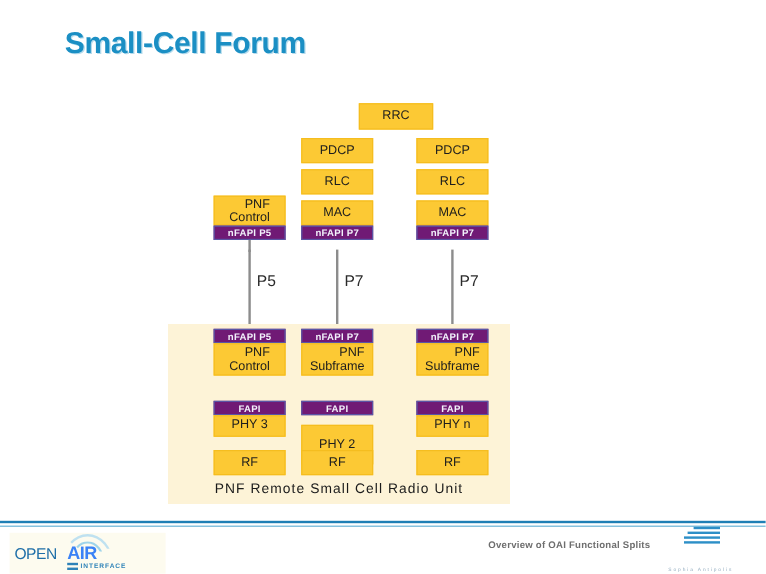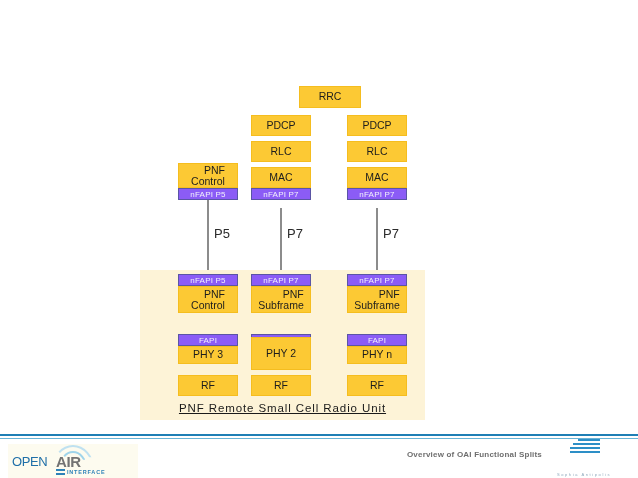--- a/index.html
+++ b/index.html
@@ -62,49 +62,49 @@
   .panel-caption {
     position: absolute;
     width: 100%;
     text-align: center;
     font-size: 11.5px;
     color: #1a1a1a;
     letter-spacing: 0.9px;
     white-space: nowrap;
   }
   #caption-vnf { top: 5px; left: 0; }
-  #caption-pnf { bottom: 6px; left: 0; text-decoration: underline; }
+  #caption-pnf { bottom: 6px; left: 0; }
 
   
   .blk {
     position: absolute;
     background: #fcc934;
     border: 1px solid #f5bd1f;
     box-sizing: border-box;
     display: flex;
     align-items: center;
     justify-content: center;
     text-align: right;
     font-size: 10.5px;
     color: #1d1d1d;
     line-height: 11.5px;
     white-space: pre-line;
   }
   .blk.two-line { line-height: 11px; }
 
   .ifbar {
     position: absolute;
-    background: #8b5cf6;
+    background: #701a75;
     border: 1px solid #5a55a5;
     box-sizing: border-box;
     display: flex;
     align-items: center;
     justify-content: center;
     font-size: 8px;
-    font-weight: normal;
+    font-weight: bold;
     color: #f2f1fb;
     letter-spacing: 0.2px;
     white-space: nowrap;
   }
   .plabel {
     position: absolute;
     font-size: 13px;
     color: #2b2b2b;
     white-space: nowrap;
     text-align: center;
@@ -165,21 +165,21 @@
     font-weight: normal;
     color: #1f6fa8;
     letter-spacing: -0.4px;
   }
   #oai-air {
     position: absolute;
     left: 48px;
     top: 9px;
     font-size: 15px;
     font-weight: bold;
-    color: #737373;
+    color: #3b82f6;
     letter-spacing: -0.4px;
   }
   #oai-sub {
     position: absolute;
     left: 50px;
     top: 25px;
     font-size: 5.5px;
     font-weight: bold;
     color: #2e82b8;
     letter-spacing: 0.8px;
@@ -255,20 +255,21 @@
     background: #2d8fc7;
     height: 2.4px;
     right: 0;
   }
 </style>
 </head>
 <body>
 
 <div id="slide">
 
+  <div class="slide-title">Small-Cell Forum</div>
 
   <div id="diagram">
 
     <svg id="links" viewBox="0 0 638 430">
 
       <line x1="208" y1="208" x2="208" y2="272" stroke="#8c8c8c" stroke-width="2"></line>
       <line x1="281" y1="208" x2="281" y2="272" stroke="#8c8c8c" stroke-width="2"></line>
       <line x1="377" y1="208" x2="377" y2="272" stroke="#8c8c8c" stroke-width="2"></line>
 
       <line x1="208" y1="200" x2="208" y2="210" stroke="#8c8c8c" stroke-width="2"></line>
@@ -323,21 +324,21 @@
     <div class="blk two-line" style="left:251px; top:286px; width:60px; height:27px;">PNF
 Subframe</div>
     <div class="blk two-line" style="left:347px; top:286px; width:60px; height:27px;">PNF
 Subframe</div>
 
     <div class="ifbar" style="left:178px; top:334px; width:60px; height:12px;">FAPI</div>
     <div class="ifbar" style="left:251px; top:334px; width:60px; height:12px;">FAPI</div>
     <div class="ifbar" style="left:347px; top:334px; width:60px; height:12px;">FAPI</div>
 
     <div class="blk" style="left:178px; top:346px; width:60px; height:18px;">PHY 3</div>
-    <div class="blk" style="left:251px; top:337px; width:60px; height:33px;">PHY 2</div>
+    <div class="blk" style="left:251px; top:354px; width:60px; height:33px;">PHY 2</div>
     <div class="blk" style="left:347px; top:346px; width:60px; height:18px;">PHY n</div>
 
     <div class="blk" style="left:178px; top:375px; width:60px; height:21px;">RF</div>
     <div class="blk" style="left:251px; top:375px; width:60px; height:21px;">RF</div>
     <div class="blk" style="left:347px; top:375px; width:60px; height:21px;">RF</div>
 
   </div>
 
   <div id="footer">
     <div class="rule" id="rule-top"></div>

